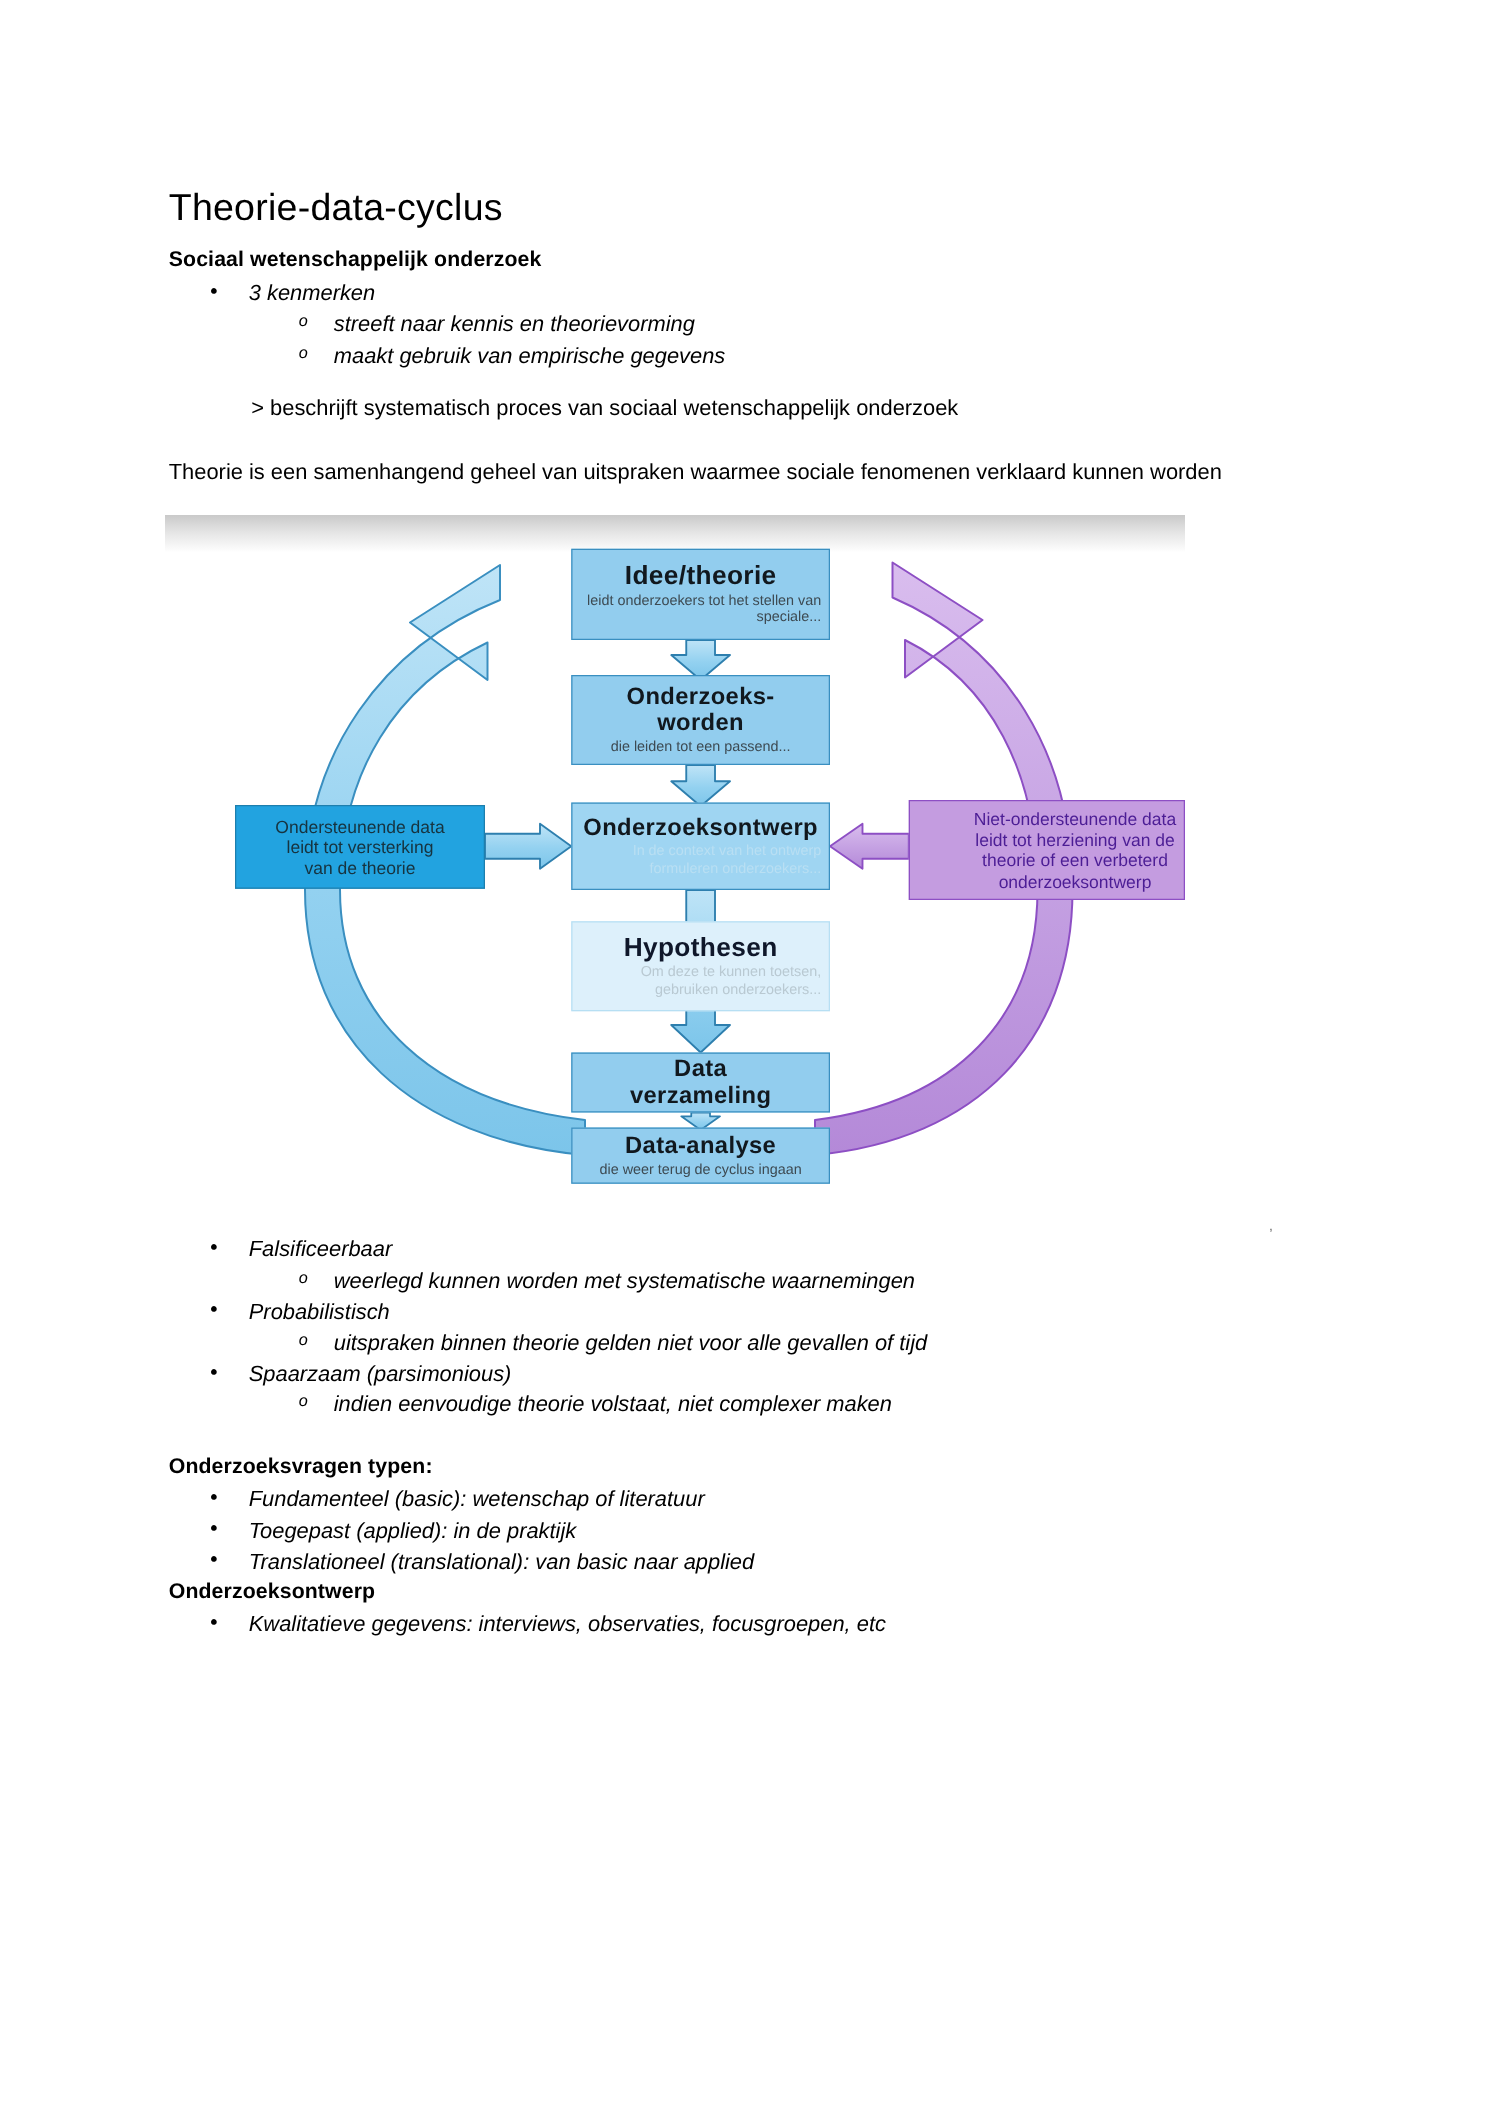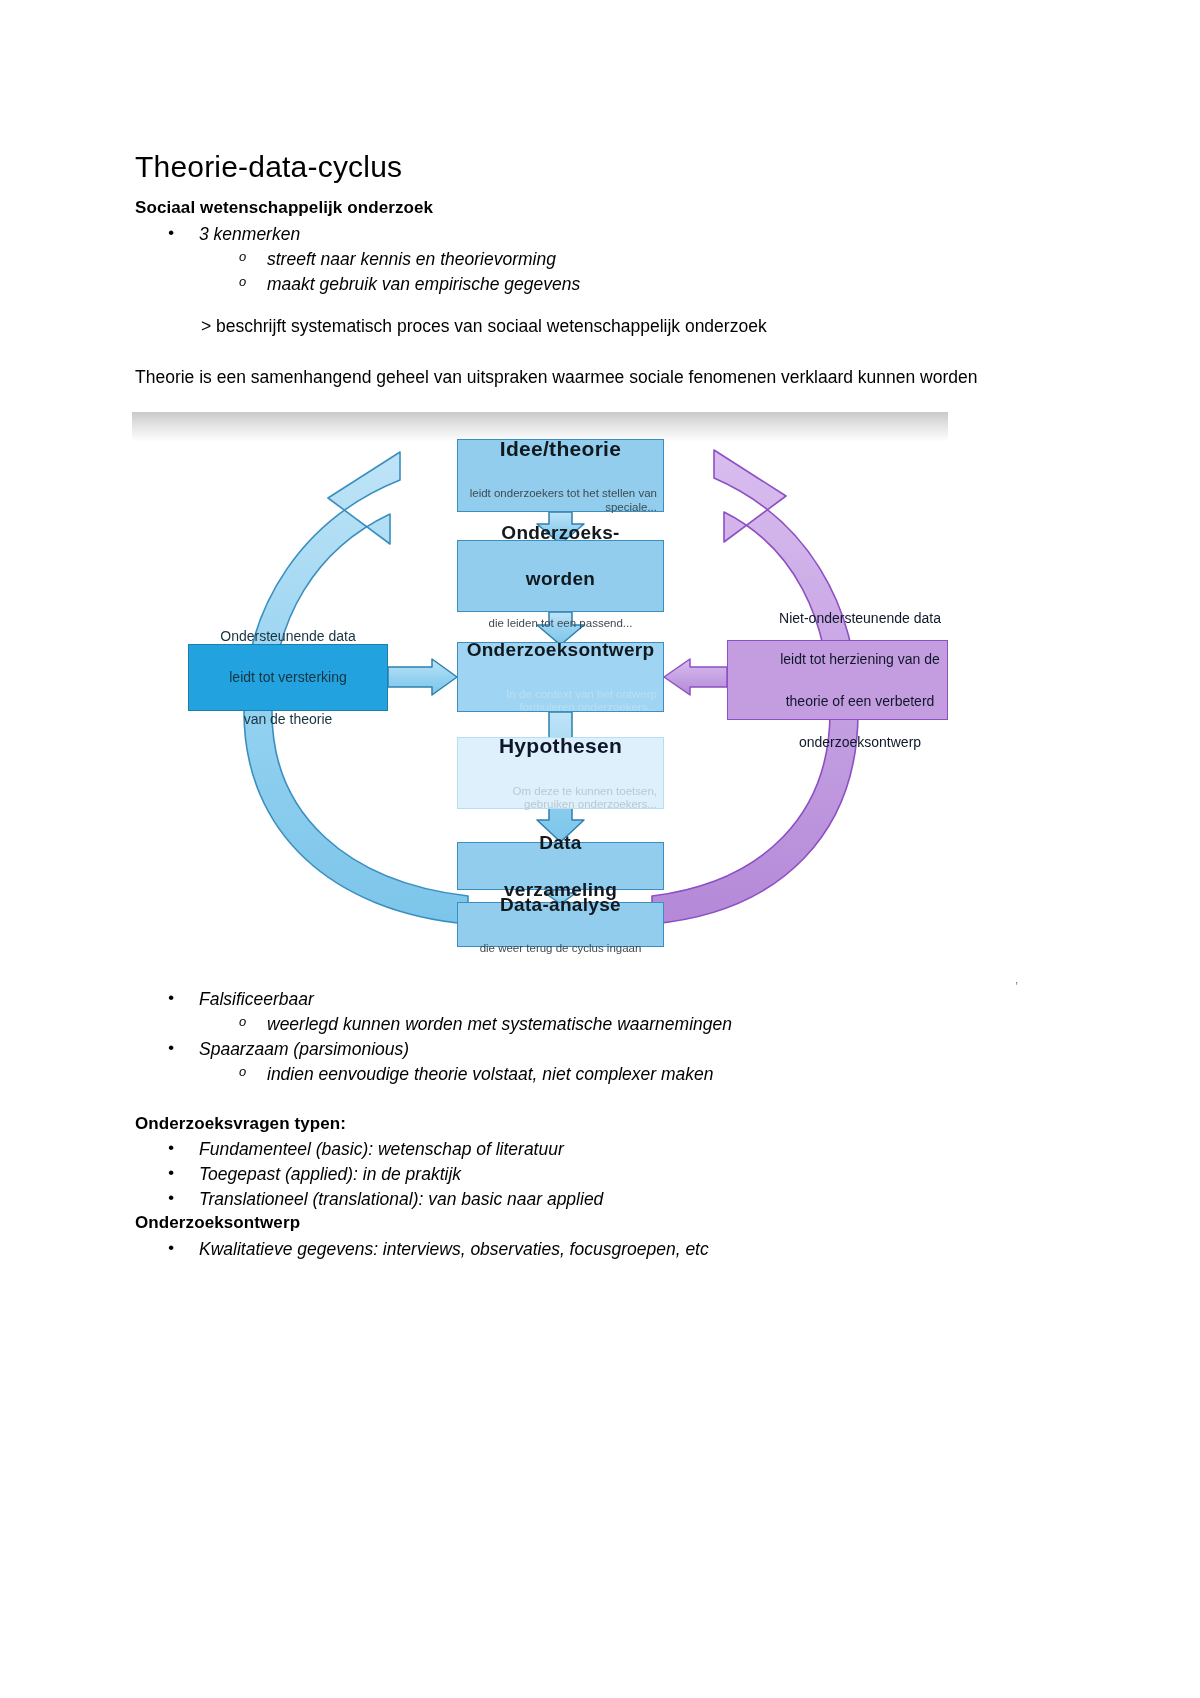--- a/index.html
+++ b/index.html
@@ -112,21 +112,20 @@
   .node {
     position: absolute;
     border: 1.5px solid #3a8fc0;
     background: #92cdee;
     text-align: center;
     display: flex;
     flex-direction: column;
     align-items: center;
     justify-content: center;
     padding: 4px 6px;
-    gap: 25px;
   }
   .node .n-title {
     font-weight: bold;
     color: #11181e;
     letter-spacing: 0.3px;
     line-height: 1.12;
   }
   .node .n-sub {
     color: #3d4a52;
     line-height: 1.18;
@@ -162,21 +161,21 @@
   #node-links {
     left: 56px; top: 232px; width: 200px; height: 67px;
     background: #22a3e0; border-color: #1d7fae;
   }
   #node-links .n-sub { font-size: 14px; color: #17333f; margin-top: 0; }
 
   #node-rechts {
     left: 595px; top: 228px; width: 221px; height: 80px;
     background: #c49ce0; border-color: #8d4fc4;
   }
-  #node-rechts .n-sub { font-size: 14px; color: #0f172a; margin-top: 0; margin-left: 45px; }
+  #node-rechts .n-sub { font-size: 14px; color: #4c1d95; margin-top: 0; margin-left: 45px; }
 
   .stray-mark {
     position: absolute;
     right: -70px;
     bottom: -7px;
     font-size: 12px;
     color: #777;
   }
 </style>
 </head>
@@ -310,20 +309,26 @@
   </div>
 
   <ul class="lvl1">
     <li class="b1">
       <span>Falsificeerbaar</span>
       <ul class="lvl2">
         <li class="b2"><span>weerlegd kunnen worden met systematische waarnemingen</span></li>
       </ul>
     </li>
     <li class="b1">
+      <span>Probabilistisch</span>
+      <ul class="lvl2">
+        <li class="b2"><span>uitspraken binnen theorie gelden niet voor alle gevallen of tijd</span></li>
+      </ul>
+    </li>
+    <li class="b1">
       <span>Spaarzaam (parsimonious)</span>
       <ul class="lvl2">
         <li class="b2"><span>indien eenvoudige theorie volstaat, niet complexer maken</span></li>
       </ul>
     </li>
   </ul>
 
   <div class="spacer-md"></div>
 
   <h2 class="section-head">Onderzoeksvragen typen:</h2>

